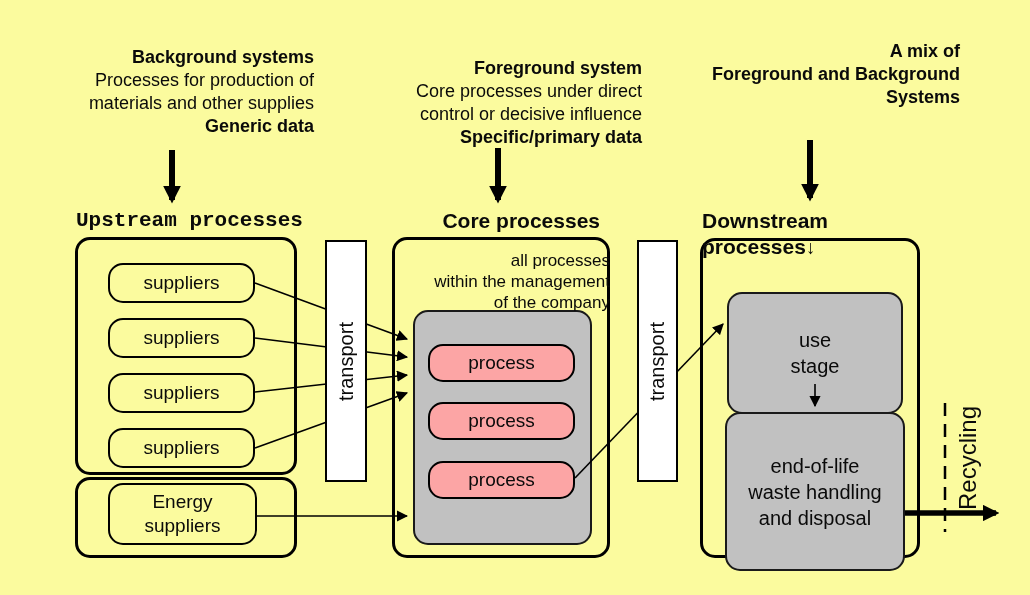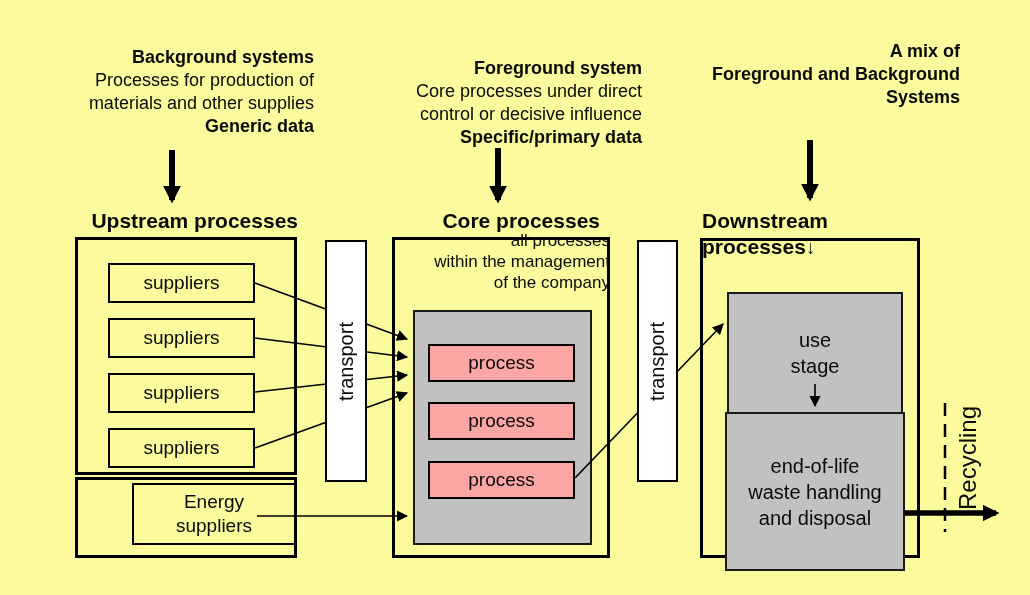--- a/index.html
+++ b/index.html
@@ -2,21 +2,21 @@
 <html><head>
 <meta charset="utf-8">
 <style>
   html,body{margin:0;padding:0;}
   .canvas{
     position:relative; width:1030px; height:595px;
     background:#FBFB9E; overflow:hidden;
     font-family:"Liberation Sans", sans-serif; color:#0a0a0a;
   }
   
-  .box-layer .obox, .box-layer .ibox, .gray, .whitebox { position:absolute; box-sizing:border-box; }
+  .box-layer .obox, .box-layer .ibox, .gray, .whitebox { position:absolute; box-sizing:border-box;border-radius:15px; }
   .obox{ border:3px solid #000; background:transparent; }
   .ibox{ border:2px solid #000; background:transparent; display:flex; align-items:center; justify-content:center; text-align:center; }
   .gray{ background:#C1C1C1; border:2px solid #1a1a1a; display:flex; flex-direction:column; align-items:center; justify-content:center; text-align:center; }
   .whitebox{ background:#fca5a5; border:2px solid #000; display:flex; align-items:center; justify-content:center; }
   svg.lines{ position:absolute; left:0; top:0; }
   .under{ z-index:2; }
   .transport{ position:absolute; box-sizing:border-box; background:#FFFFFF; border:2px solid #000;
     z-index:3; display:flex; align-items:center; justify-content:center; }
   .transport span{ transform:rotate(-90deg); white-space:nowrap; font-size:20px; }
   .over{ z-index:4; }
@@ -45,21 +45,21 @@
     <div class="ibox boxlbl" style="left:108px;top:318px;width:147px;height:40px;z-index:1;">
       <span>suppliers</span>
     </div>
     <div class="ibox boxlbl" style="left:108px;top:373px;width:147px;height:40px;z-index:1;">
       <span>suppliers</span>
     </div>
     <div class="ibox boxlbl" style="left:108px;top:428px;width:147px;height:40px;z-index:1;">
       <span>suppliers</span>
     </div>
 
-    <div class="ibox boxlbl" style="left:108px;top:483px;width:164px;height:62px;z-index:1;margin-left:24px;">
+    <div class="ibox boxlbl" style="left:108px;top:483px;width:149px;height:62px;z-index:1;">
       <span>
         <span>Energy</span><br>
         <span>suppliers</span>
       </span>
     </div>
 
     <div class="obox" style="left:392px;top:237px;width:218px;height:321px;z-index:1;"></div>
     <div class="gray" style="left:413px;top:310px;width:179px;height:235px;z-index:1;"></div>
 
     <div class="whitebox boxlbl" style="left:428px;top:344px;width:147px;height:38px;z-index:1;">
@@ -140,30 +140,30 @@
     <div>control or decisive influence</div>
     <div class="b">Specific/primary data</div>
   </div>
 
   <div class="txt toplabel center b" style="left:660px;top:40px;width:300px;">
     <div>A mix of</div>
     <div>Foreground and Background</div>
     <div>Systems</div>
   </div>
 
-  <div class="txt sectitle center" style="left:76px;top:209px;width:222px;">Upstream processes</div>
+  <div class="txt sectitle center" style="left:76px;top:209px;width:222px;font-family:Liberation Mono, monospace;">Upstream processes</div>
   <div class="txt sectitle center" style="left:382px;top:209px;width:218px;">Core processes</div>
   <div class="txt sectitle" style="left:702px;top:209px;">
     <div>Downstream</div>
     <div style="margin-top:2px;">
       <span>processes</span><span style="font-weight:normal;font-size:19px;">↓</span>
     </div>
   </div>
 
-  <div class="txt subt center" style="left:392px;top:230px;width:218px;">
+  <div class="txt subt center" style="left:392px;top:250px;width:218px;">
     <div>all processes</div>
     <div>within the management</div>
     <div>of the company</div>
   </div>
 
   <div class="txt recycling" style="left:912px;top:444px;">Recycling</div>
 
 </div>
 
 </body></html>

